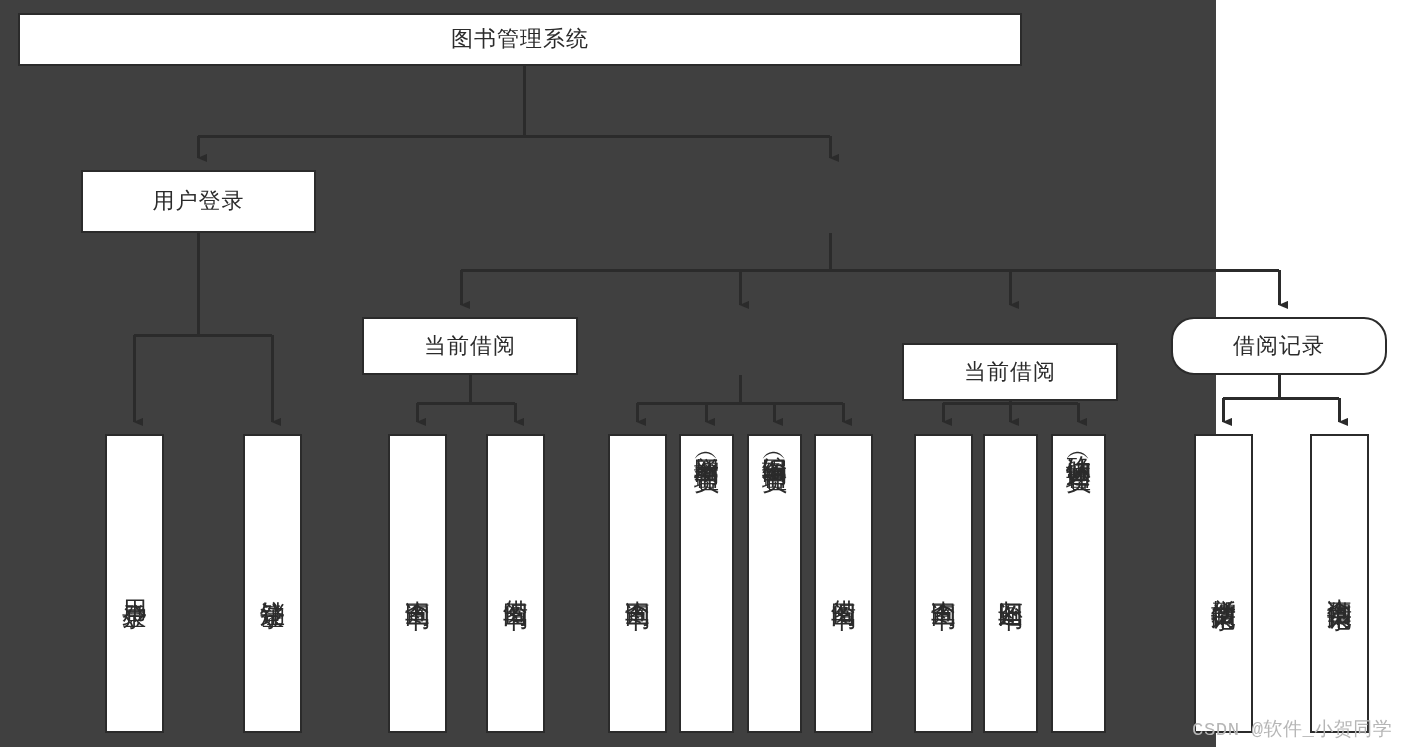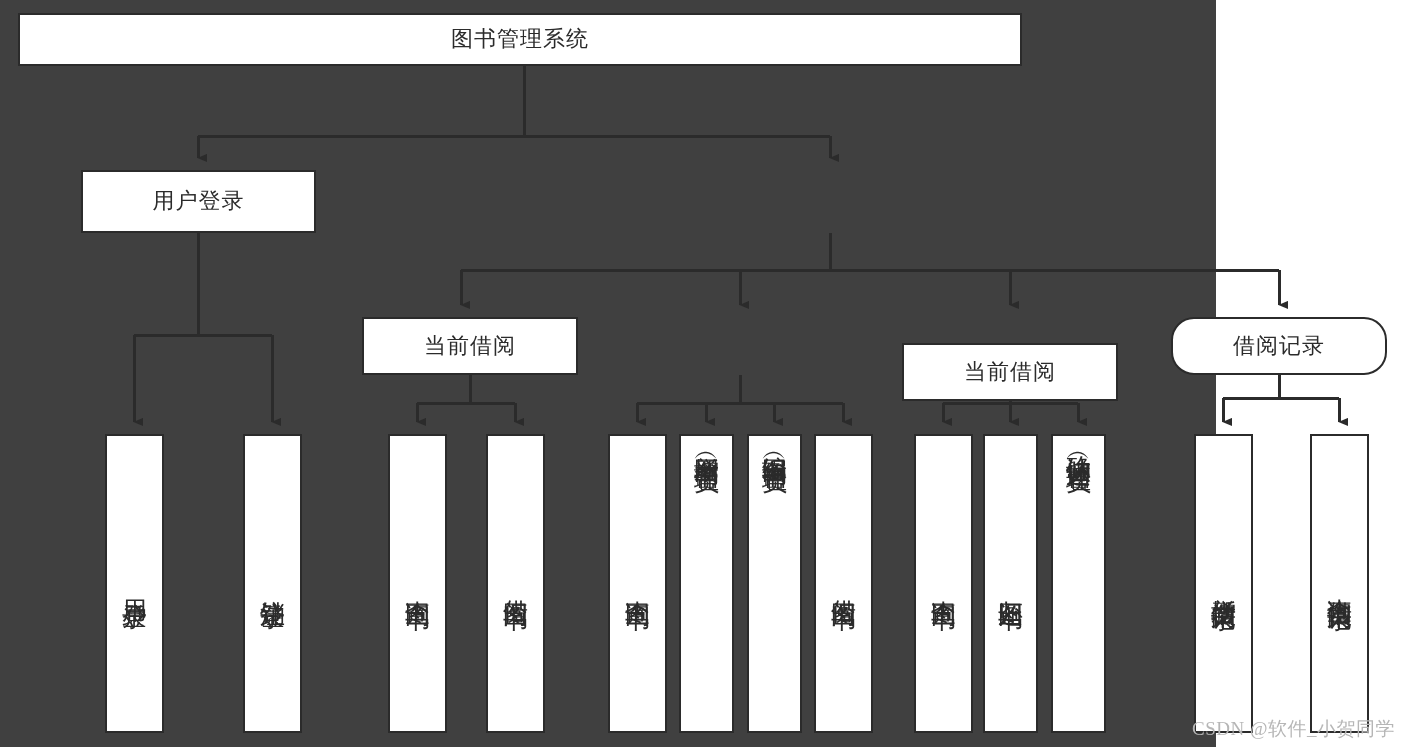--- a/index.html
+++ b/index.html
@@ -60,21 +60,21 @@
   }
   .node.vert.centered {
     align-items: center;
   }
   .watermark {
     position: absolute;
     font-size: 19px;
     color: #b6b6b6;
     white-space: nowrap;
     letter-spacing: 0.5px;
-    font-family: Liberation Serif, serif;
+    font-family: Liberation Mono, monospace;
   }
 </style>
 </head>
 <body>
 
 <div id="diagram-root">
 
   <svg class="wires" viewBox="0 0 1405 747" xmlns="http://www.w3.org/2000/svg">
     <defs>
       <marker id="arrowhead" markerWidth="9" markerHeight="10" refX="4.2" refY="9.2" orient="auto" markerUnits="userSpaceOnUse">

